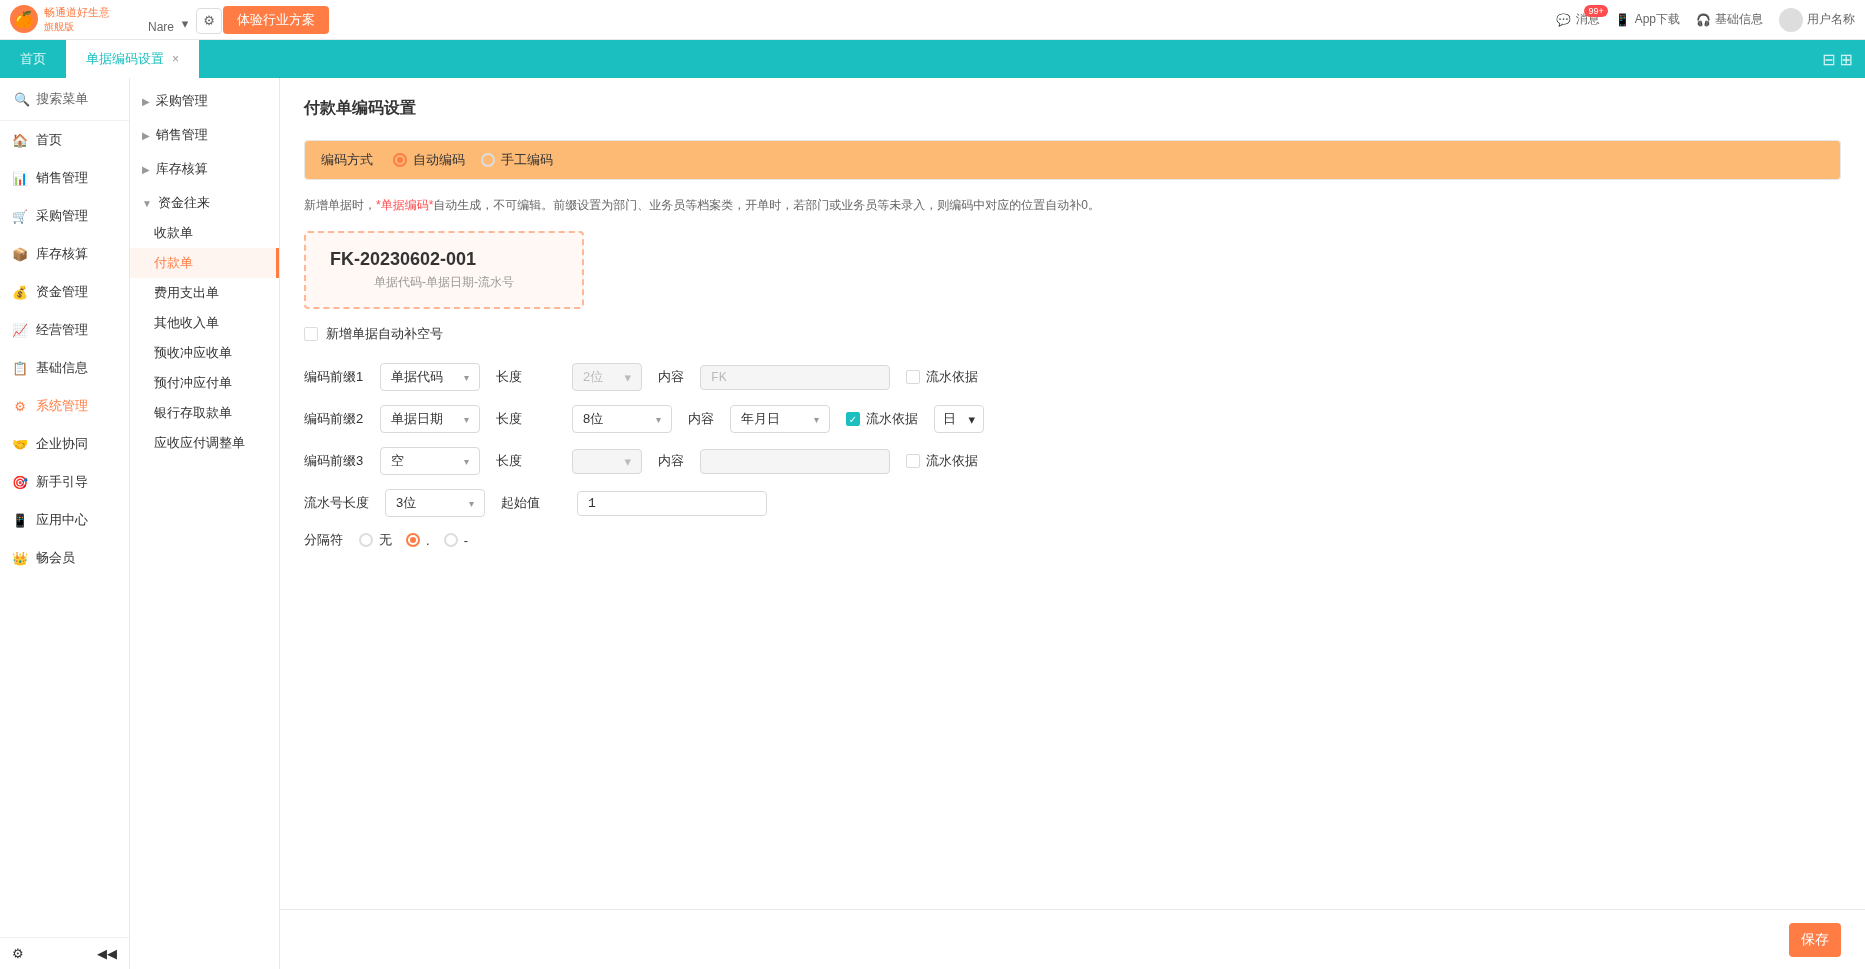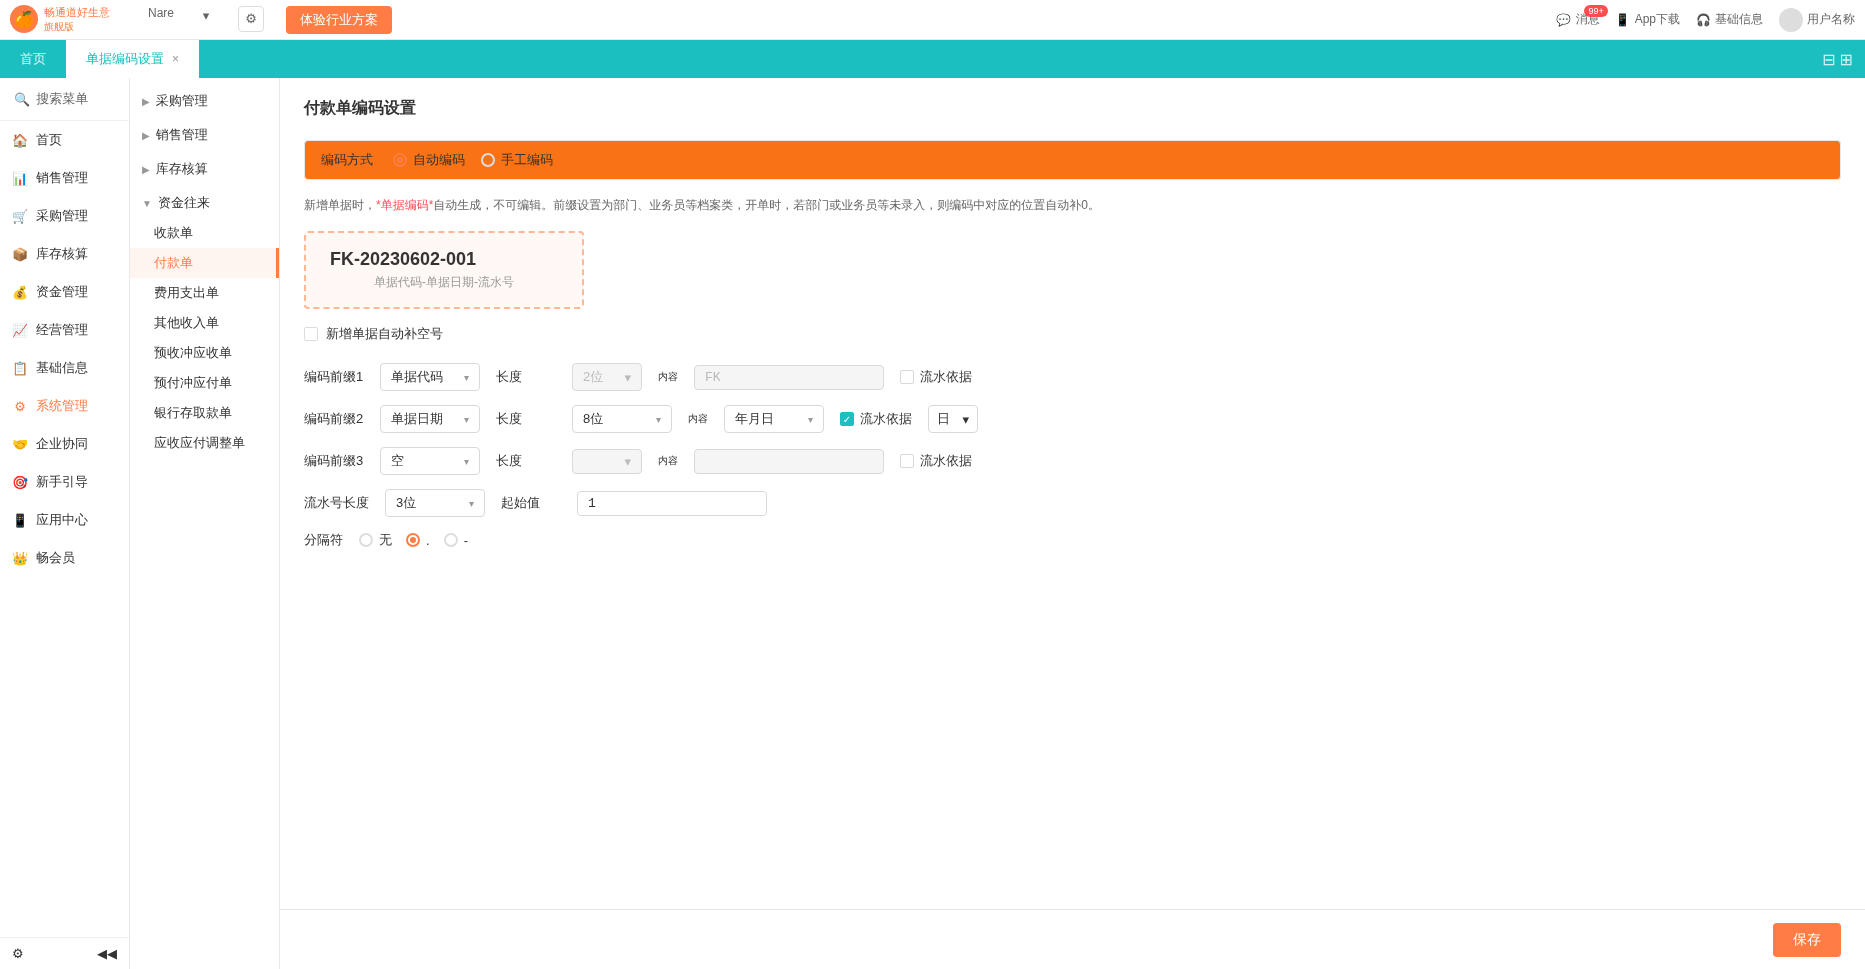--- a/index.html
+++ b/index.html
@@ -30,22 +30,22 @@
       display: flex;
       align-items: center;
       justify-content: center;
       color: white;
       font-size: 16px;
     }
     .logo-text { font-size: 11px; color: #ff7d45; line-height: 1.3; }
     .logo-sub { font-size: 10px; color: #ff7d45; }
     .header-mid {
       display: flex;
-      align-items: flex-start;
-      gap: 22px;
+      align-items: flex-end;
+      gap: 1px;
       flex: 1;
     }
     .breadcrumb-select {
       font-size: 12px;
       color: #666;
       border: none;
       background: transparent;
       cursor: pointer;
     }
     .header-dropdown {
@@ -254,21 +254,21 @@
       color: #333;
       margin-bottom: 21px;
     }
 
     
     .encoding-method {
       display: flex;
       align-items: center;
       gap: 20px;
       padding: 10px 16px;
-      background: #f97316;
+      background: #fdba74;
       border: 1px solid #e8e8e8;
       border-radius: 4px;
       margin-bottom: 16px;
     }
     .encoding-method-label { font-size: 13px; color: #333; }
     .radio-group { display: flex; align-items: center; gap: 16px; }
     .radio-item { display: flex; align-items: center; gap: 6px; cursor: pointer; font-size: 13px; }
     .radio-dot {
       width: 14px; height: 14px; border-radius: 50%;
       border: 2px solid #ddd;
@@ -373,21 +373,21 @@
       border-radius: 4px;
       padding: 4px 10px;
       font-size: 13px;
       background: #f5f5f5;
       cursor: pointer;
       min-width: 70px;
       justify-content: space-between;
       gap: 20px;
       color: #bbb;
     }
-    .content-label { font-size: 10px; color: #333; }
+    .content-label { font-size: 13px; color: #333; }
 
     
     .checkbox-inline {
       display: flex;
       align-items: center;
       gap: 6px;
       font-size: 13px;
       cursor: pointer;
     }
     .cb-box {
@@ -444,21 +444,21 @@
       border-top: 1px solid #e8e8e8;
       display: flex;
       align-items: center;
       justify-content: flex-end;
       padding: 0 24px;
     }
     .save-btn {
       background: #ff7d45;
       color: white;
       border: none;
-      padding: 8px 20px;
+      padding: 8px 12px;
       border-radius: 4px;
       font-size: 14px;
       cursor: pointer;
     }
   </style>
 </head>
 <body>
 
 <div class="top-header">
   <div class="logo-area">

